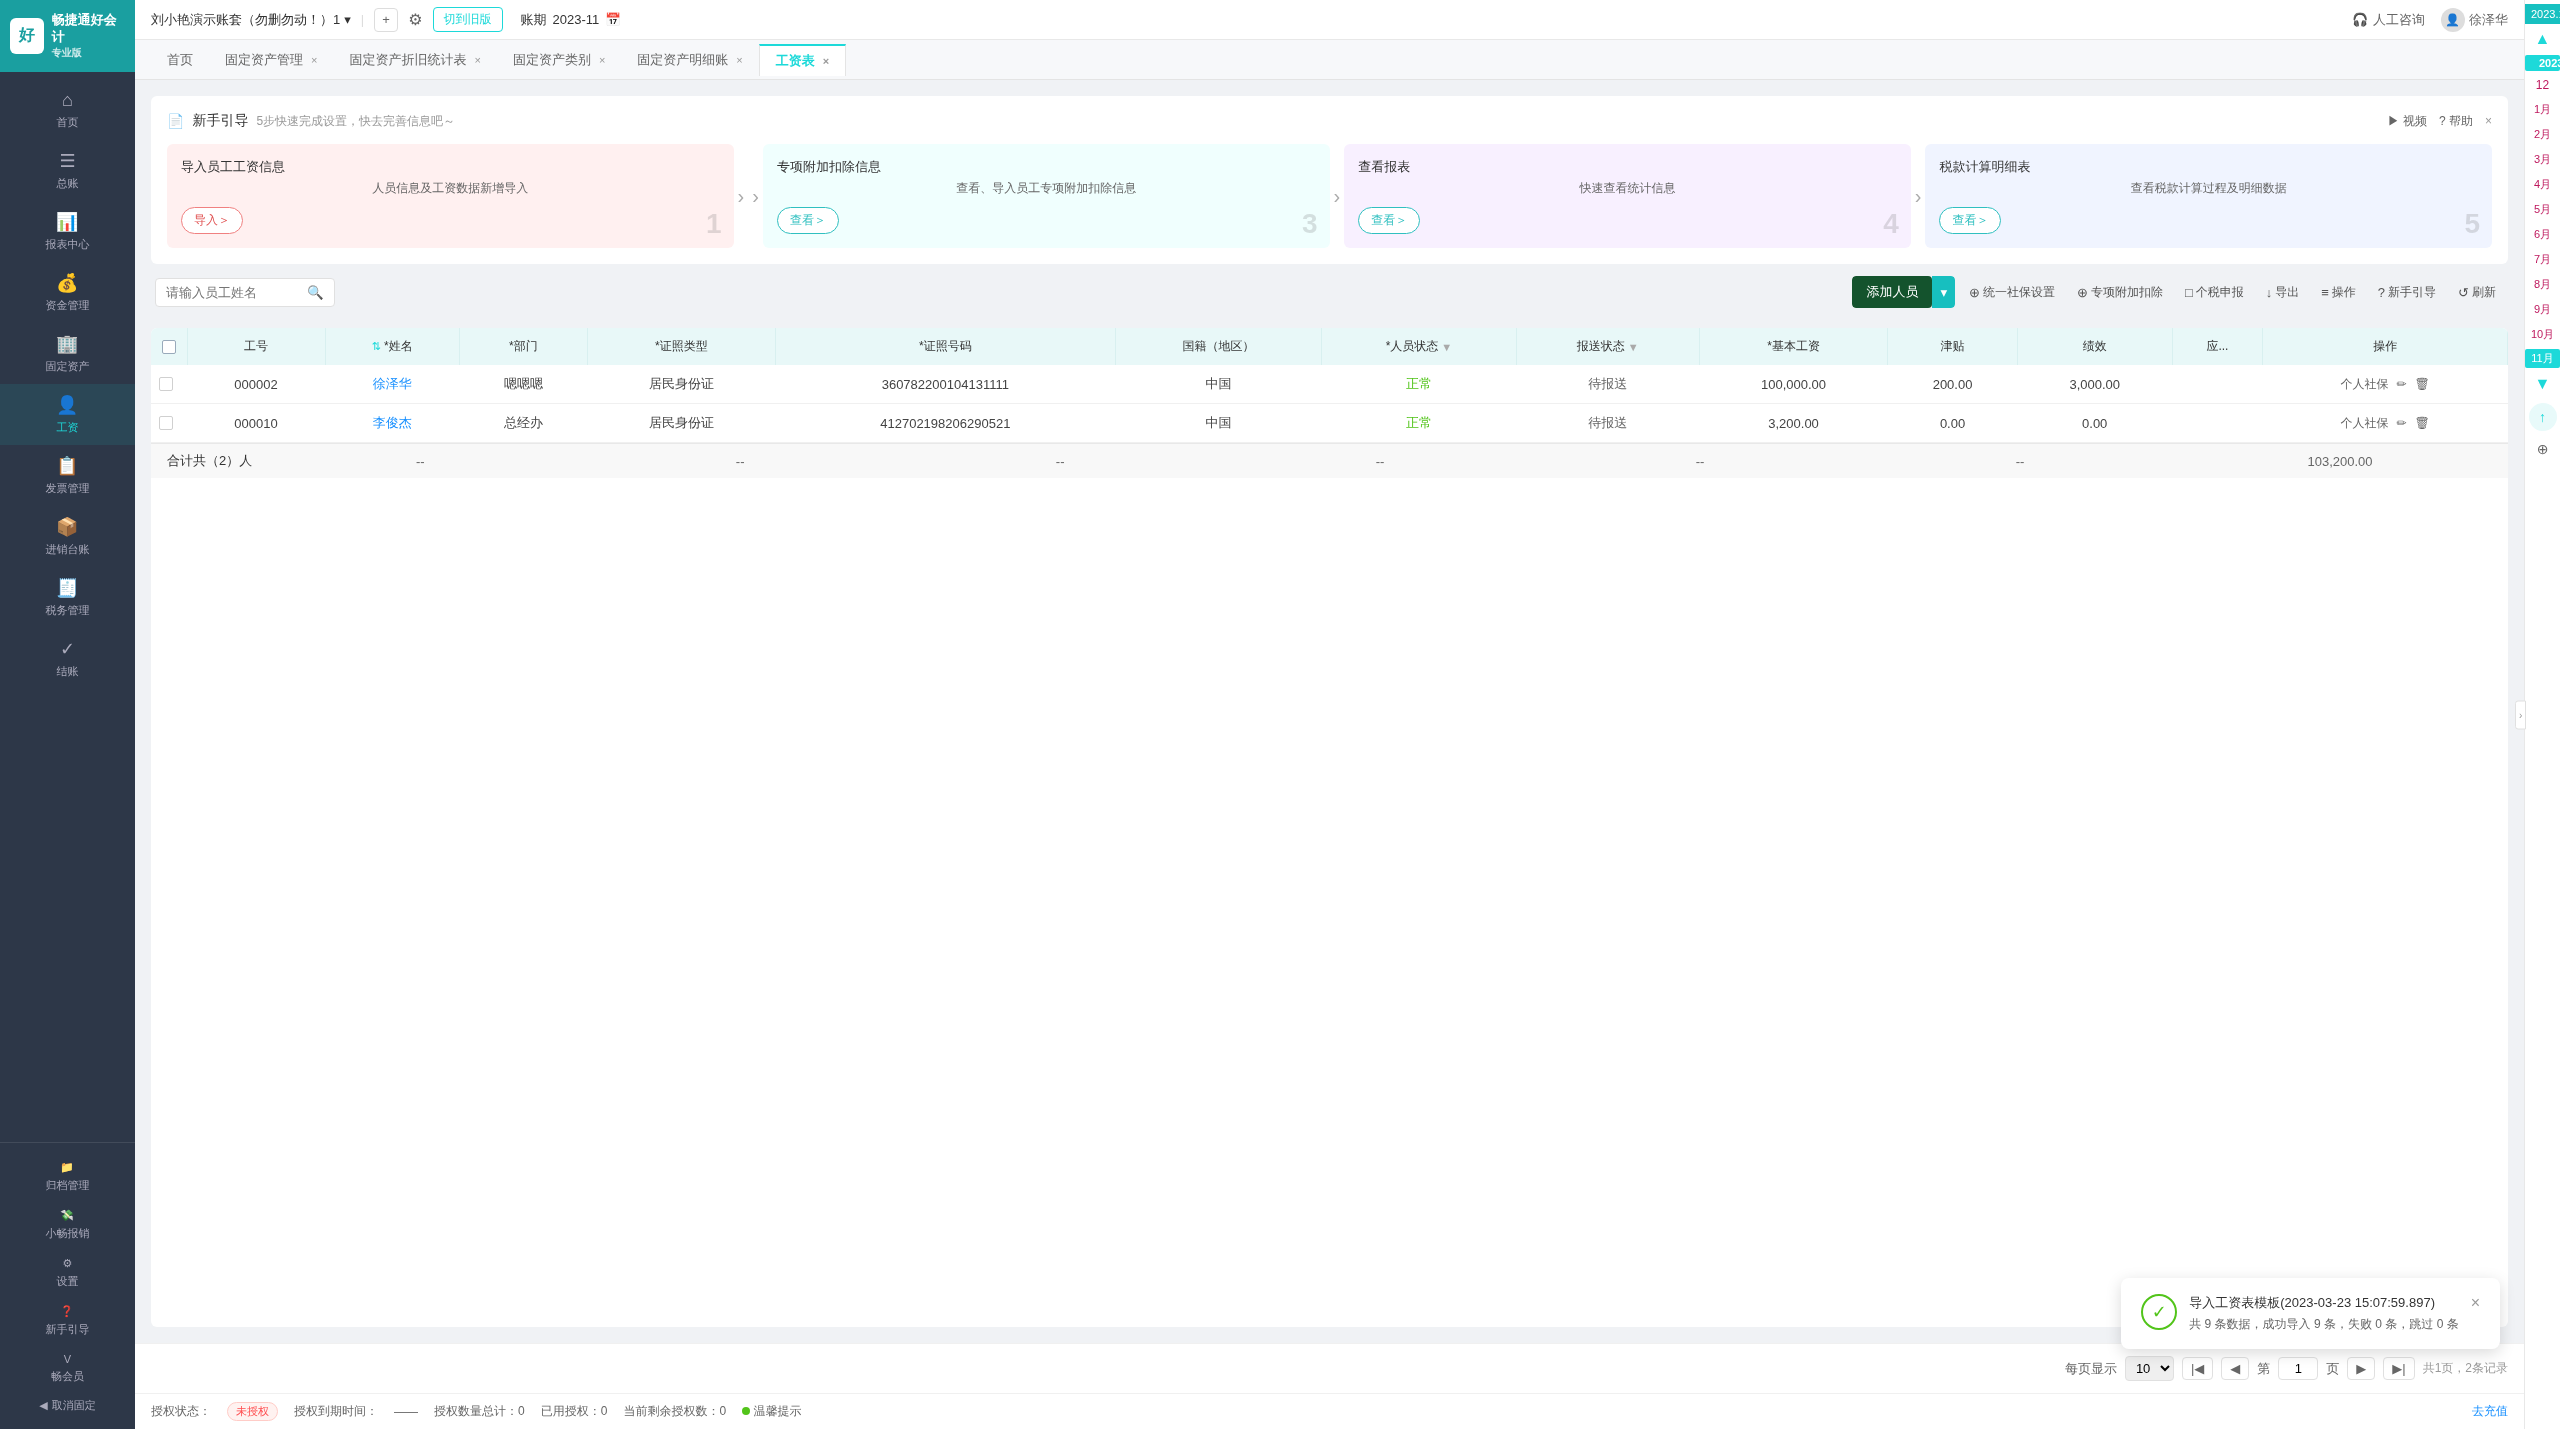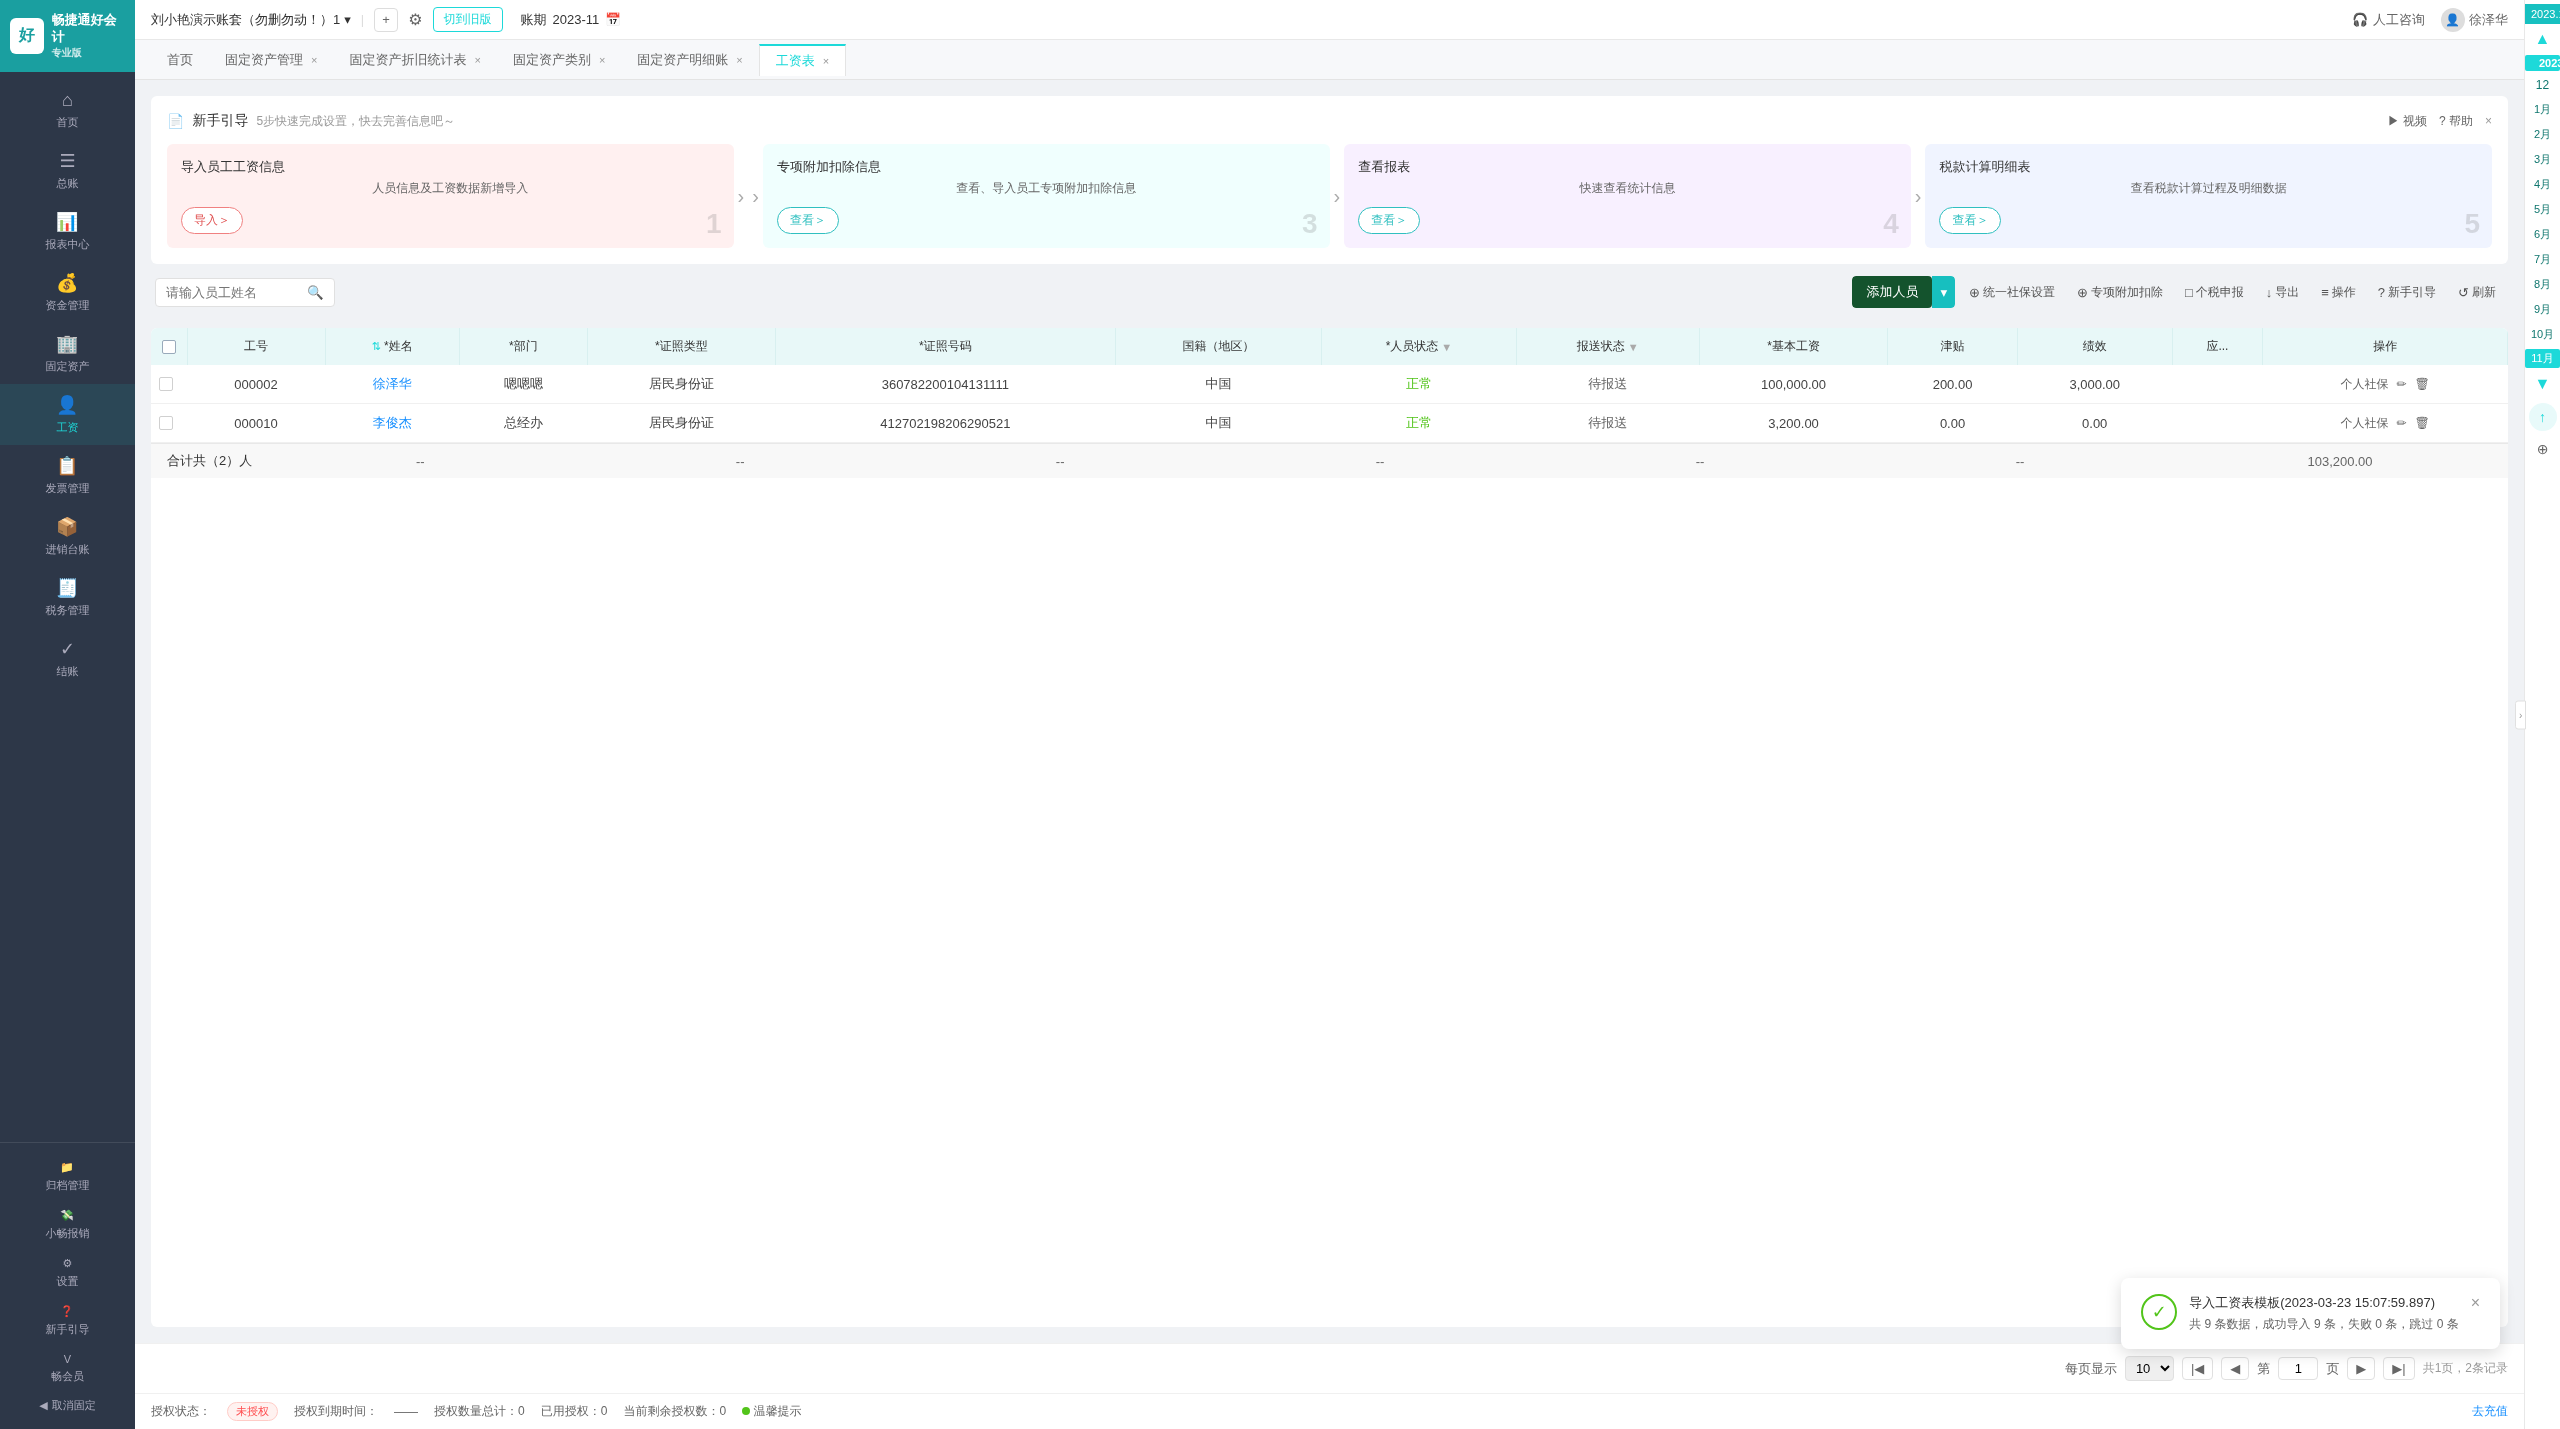--- a/index.html
+++ b/index.html
@@ -34,21 +34,21 @@
     .topbar-version-btn { background: white; border: 1px solid #1dd9d9; color: #1dd9d9; padding: 3px 10px; border-radius: 4px; font-size: 12px; cursor: pointer; }
     .topbar-period { display: flex; align-items: center; gap: 6px; color: #333; font-size: 13px; margin-left: 8px; }
     .topbar-right { margin-left: auto; display: flex; align-items: center; gap: 16px; }
     .topbar-ai { display: flex; align-items: center; gap: 4px; color: #666; cursor: pointer; font-size: 13px; }
     .topbar-user { display: flex; align-items: center; gap: 4px; color: #666; cursor: pointer; font-size: 13px; }
     .user-avatar { width: 24px; height: 24px; border-radius: 50%; background: #ddd; display: flex; align-items: center; justify-content: center; font-size: 12px; }
 
     
     .tabbar { background: #f7f8fa; border-bottom: 1px solid #e4e4e4; display: flex; align-items: center; padding: 0 16px; height: 40px; flex-shrink: 0; overflow: hidden; }
     .tab { padding: 6px 16px; display: flex; align-items: center; gap: 6px; cursor: pointer; font-size: 13px; color: #666; white-space: nowrap; }
-    .tab.active { background: white; color: #1dd9d9; border-top: 2px solid #1dd9d9; border-left: 1px solid #e4e4e4; border-right: 1px solid #e4e4e4; font-weight: 400; }
+    .tab.active { background: white; color: #1dd9d9; border-top: 2px solid #1dd9d9; border-left: 1px solid #e4e4e4; border-right: 1px solid #e4e4e4; font-weight: 700; }
     .tab .tab-close { color: #999; font-size: 11px; margin-left: 2px; cursor: pointer; }
 
     
     .page-content { flex: 1; padding: 16px; overflow-y: auto; display: flex; flex-direction: column; gap: 12px; background: #f0f2f5; }
 
     
     .guide-box { background: white; border-radius: 6px; padding: 16px; position: relative; }
     .guide-header { display: flex; align-items: center; justify-content: space-between; margin-bottom: 14px; }
     .guide-title { display: flex; align-items: center; gap: 8px; font-size: 14px; font-weight: 500; }
     .guide-actions { display: flex; align-items: center; gap: 12px; font-size: 12px; color: #666; }
@@ -101,21 +101,21 @@
 
     
     .status-bar { background: white; padding: 8px 16px; display: flex; align-items: center; gap: 16px; font-size: 12px; color: #666; border-top: 1px solid #f0f0f0; flex-shrink: 0; }
     .status-unauth { color: #ff4d4f; background: #fff2f0; border: 1px solid #ffccc7; padding: 1px 8px; border-radius: 10px; font-size: 11px; }
     .status-warn-dot { width: 8px; height: 8px; background: #52c41a; border-radius: 50%; display: inline-block; }
     .status-right { margin-left: auto; color: #1890ff; cursor: pointer; }
 
     
     .right-panel { width: 36px; background: white; border-left: 1px solid #e8e8e8; display: flex; flex-direction: column; align-items: center; padding: 4px 0; gap: 2px; flex-shrink: 0; position: relative; }
     .right-panel-header { background: #17c0c0; color: white; font-size: 11px; padding: 4px 6px; writing-mode: initial; width: 100%; text-align: center; }
-    .right-panel-month { font-size: 12px; color: #0f766e; padding: 4px 0; cursor: pointer; text-align: center; width: 100%; }
+    .right-panel-month { font-size: 12px; color: #be185d; padding: 4px 0; cursor: pointer; text-align: center; width: 100%; }
     .right-panel-month.active-year { color: #1dd9d9; font-weight: bold; background: #1dd9d9; color: white; border-radius: 3px; }
     .right-panel-month.active-month { background: #1dd9d9; color: white; border-radius: 3px; }
     .panel-arrow-up { color: #1dd9d9; cursor: pointer; font-size: 16px; text-align: center; padding: 4px; }
     .panel-arrow-down { color: #1dd9d9; cursor: pointer; font-size: 16px; text-align: center; padding: 4px; }
     .panel-toggle { position: absolute; left: -10px; top: 50%; transform: translateY(-50%); background: white; border: 1px solid #e0e0e0; border-radius: 3px 0 0 3px; padding: 8px 3px; cursor: pointer; color: #999; font-size: 10px; }
     .panel-icon-btns { display: flex; flex-direction: column; align-items: center; gap: 4px; padding: 4px 0; }
     .panel-icon-btn { width: 28px; height: 28px; border-radius: 50%; display: flex; align-items: center; justify-content: center; cursor: pointer; font-size: 14px; color: #666; }
     .panel-icon-btn.cyan-circle { background: #e8fafa; color: #1dd9d9; }
 
     

